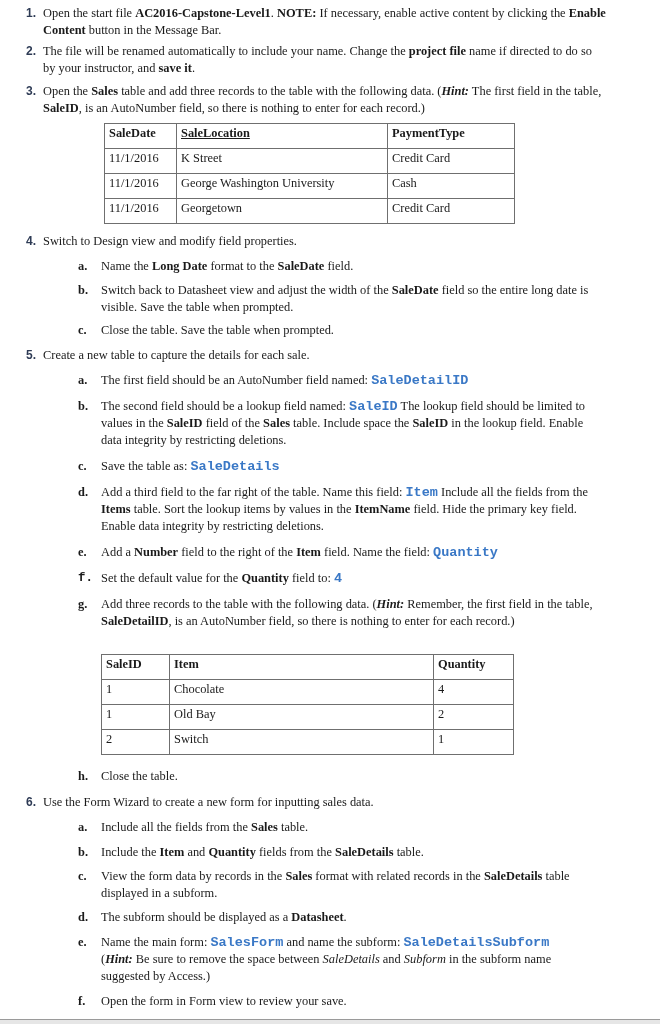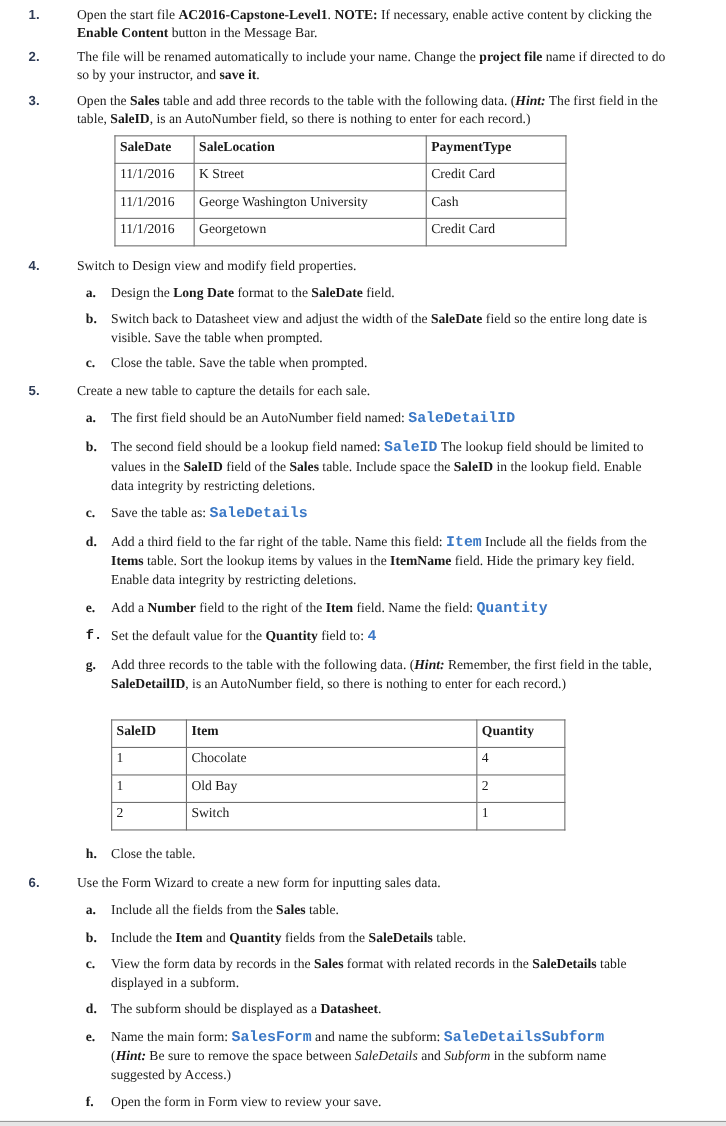--- a/index.html
+++ b/index.html
@@ -8,21 +8,21 @@
     font-family: "Liberation Serif", "DejaVu Serif", serif;
     font-size: 12.4px; color: #1a1a1a; position: relative;
   }
   .page { position: absolute; left: 0; top: 0; width: 660px; }
   .step { position: absolute; left: 26px; width: 580px; line-height: 17px; }
   .step .num {
     position: absolute; left: 0; top: 0;
     font-family: "Liberation Sans", "DejaVu Sans", sans-serif;
     font-weight: bold; color: #2e3b55; font-size: 12px;
   }
-  .step .txt { margin-left: 44px; display: block; }
+  .step .txt { margin-left: 17px; display: block; }
   .sub { position: absolute; left: 78px; width: 520px; line-height: 17px; }
   .sub .let {
     position: absolute; left: 0; top: 0; font-weight: bold; color: #1a1a1a;
   }
   .sub .let.mono { font-family: "Liberation Mono", "DejaVu Sans Mono", monospace; }
   .sub .txt { margin-left: 23px; display: block; }
   b { font-weight: bold; }
   .code {
     font-family: "Liberation Mono", "DejaVu Sans Mono", monospace;
     font-weight: bold; color: #3a78c6; font-size: 13.5px;
@@ -58,21 +58,21 @@
 
   <div class="step" style="top:83px;">
     <span class="num">3.</span>
     <span class="txt"><span>Open the </span><b>Sales</b><span> table and add three records to the table with the following data. (</span><b><i>Hint:</i></b><span> The first field in the table, </span><b>SaleID</b><span>, is an AutoNumber field, so there is nothing to enter for each record.)</span></span>
   </div>
 
   <table class="data" style="left:104px; top:123px; width:411px;">
     <tbody>
         <tr>
       <th style="width:63px;">SaleDate</th>
-      <th style="width:202px;">SaleLocation</th>
+      <th style="width:202px;text-decoration:underline;">SaleLocation</th>
       <th>PaymentType</th>
     </tr>
     <tr>
       <td>11/1/2016</td>
       <td>K Street</td>
       <td>Credit Card</td>
     </tr>
     <tr>
       <td>11/1/2016</td>
       <td>George Washington University</td>
@@ -85,21 +85,21 @@
     </tr>
   </tbody>
     </table>
 
   <div class="step" style="top:233px;">
     <span class="num">4.</span>
     <span class="txt">Switch to Design view and modify field properties.</span>
   </div>
   <div class="sub" style="top:258px;">
     <span class="let">a.</span>
-    <span class="txt"><span>Design the </span><b>Long Date</b><span> format to the </span><b>SaleDate</b><span> field.</span></span>
+    <span class="txt"><span>Name the </span><b>Long Date</b><span> format to the </span><b>SaleDate</b><span> field.</span></span>
   </div>
   <div class="sub" style="top:282px;">
     <span class="let">b.</span>
     <span class="txt"><span>Switch back to Datasheet view and adjust the width of the </span><b>SaleDate</b><span> field so the entire long date is visible. Save the table when prompted.</span></span>
   </div>
   <div class="sub" style="top:322px;">
     <span class="let">c.</span>
     <span class="txt">Close the table. Save the table when prompted.</span>
   </div>
 

